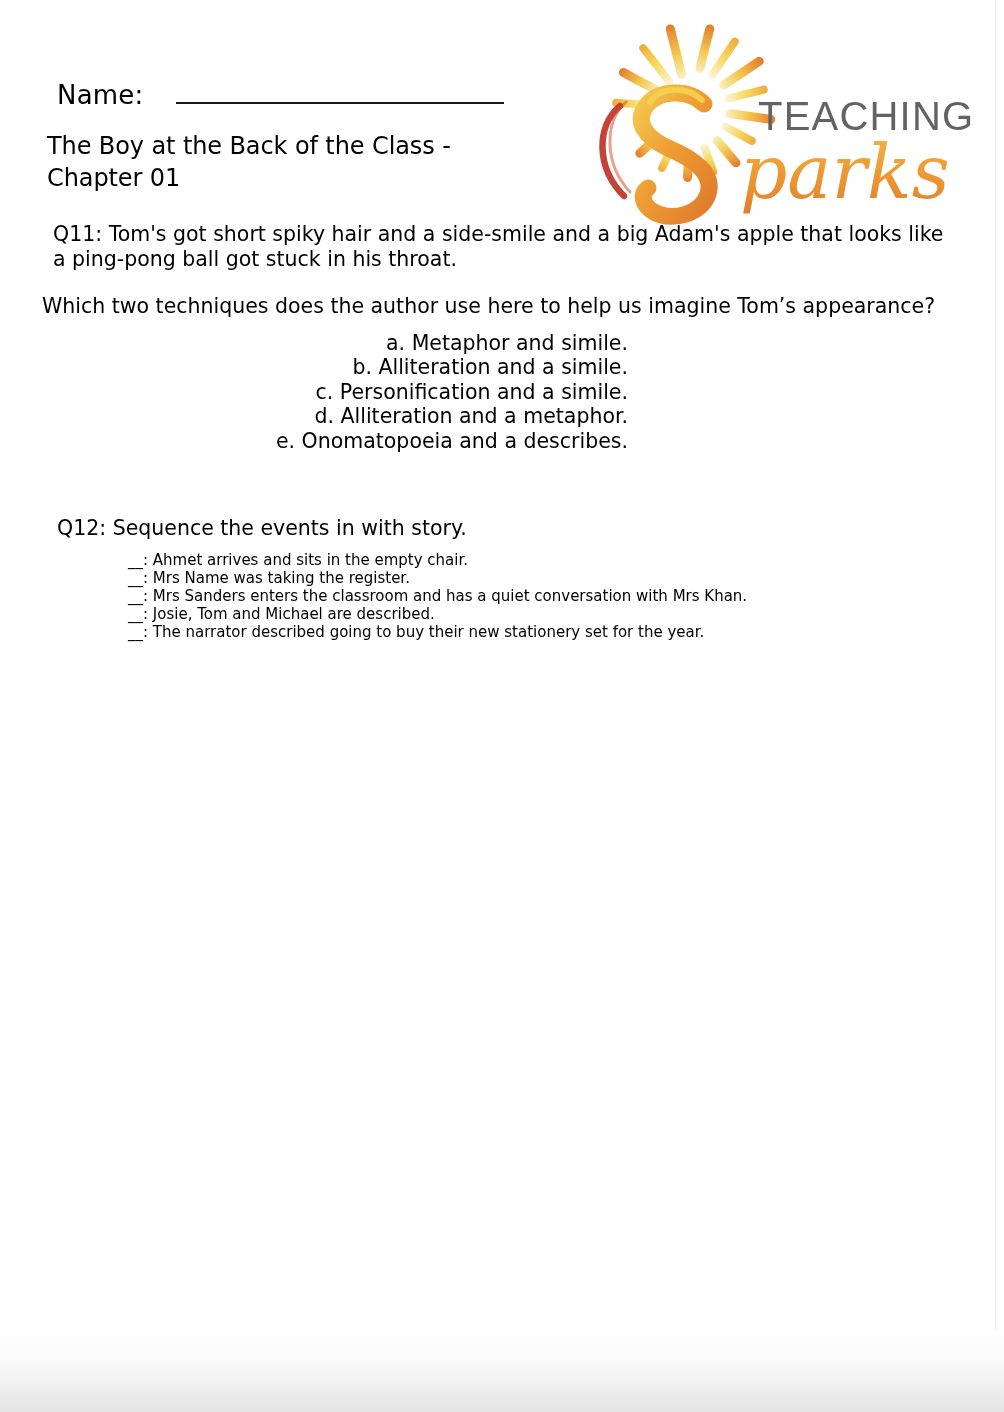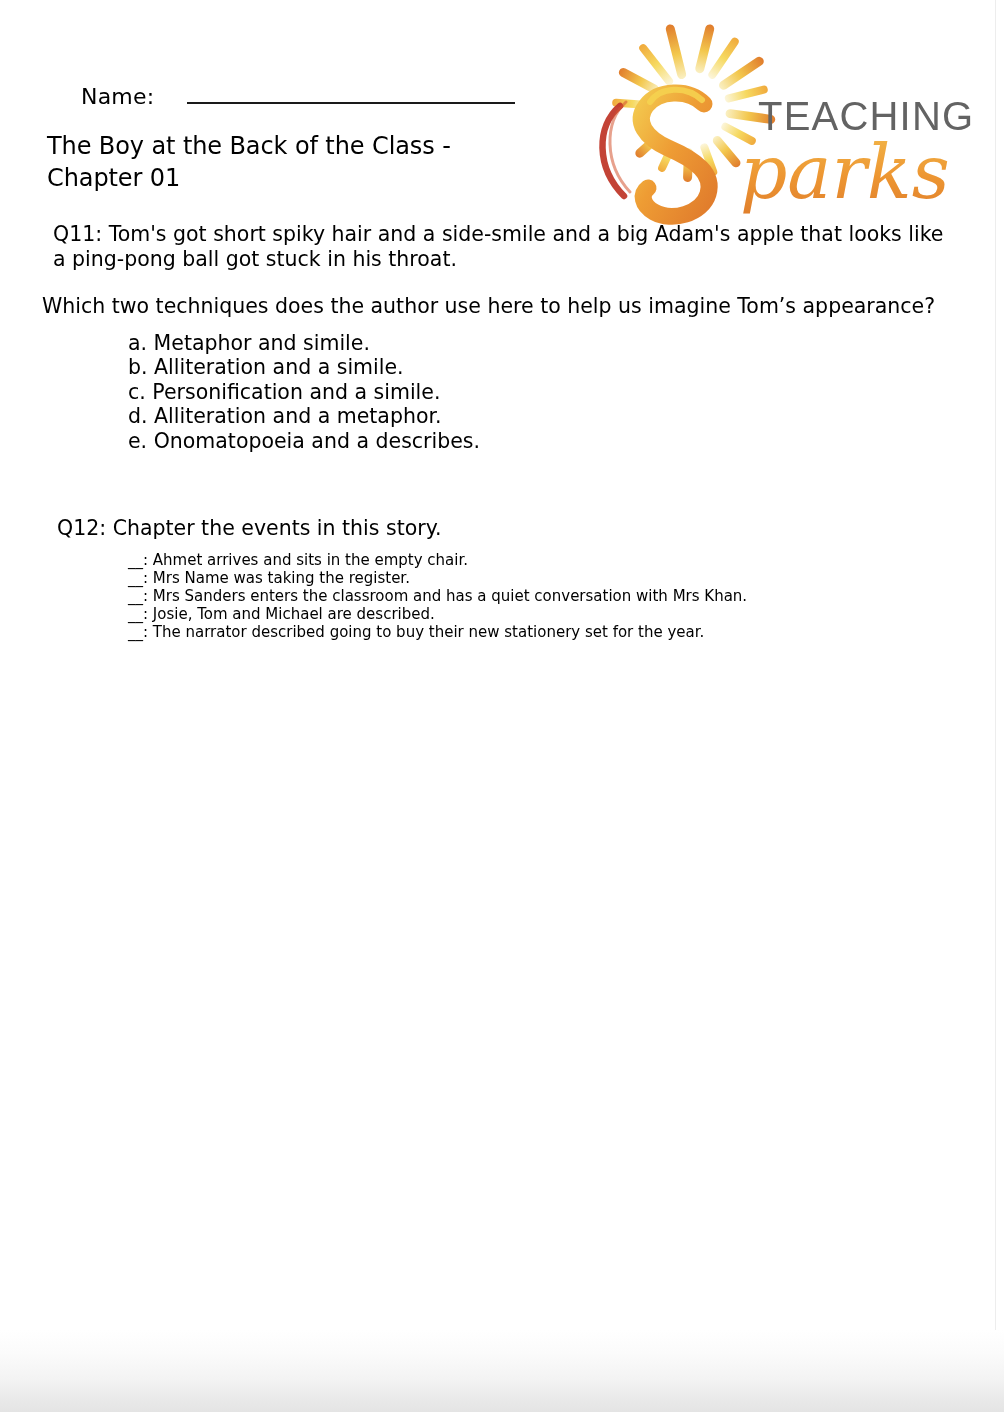--- a/index.html
+++ b/index.html
@@ -37,24 +37,23 @@
 
   
   #name-row {
     position: absolute;
     left: 57px;
     top: 80px;
     display: flex;
     align-items: baseline;
   }
   #name-label {
-    font-size: 22px;
+    font-size: 26px;
     letter-spacing: 0.2px;
     white-space: nowrap;
-    margin-left: 24px;
   }
   #name-blank {
     margin-left: 33px;
     width: 328px;
     border-bottom: 2px solid #1a1a1a;
     height: 22px;
   }
 
   
   #worksheet-title {
@@ -89,21 +88,21 @@
     line-height: 1.24;
   }
 
   #q11-options {
     left: 128px;
     top: 331px;
     width: 500px;
     font-size: 20.5px;
     line-height: 1.195;
   }
-  #q11-options .opt { white-space: nowrap; }
+  #q11-options .opt { white-space: nowrap; text-align: right; }
 
   #q12-stem {
     left: 57px;
     top: 516px;
     width: 880px;
     font-size: 20.5px;
     line-height: 1.24;
   }
 
   #q12-items {
@@ -145,21 +144,21 @@
   <div id="q11-prompt" class="qblock">Which two techniques does the author use here to help us imagine Tom’s appearance?</div>
 
   <div id="q11-options" class="qblock">
     <div class="opt">a. Metaphor and simile.</div>
     <div class="opt">b. Alliteration and a simile.</div>
     <div class="opt">c. Personification and a simile.</div>
     <div class="opt">d. Alliteration and a metaphor.</div>
     <div class="opt">e. Onomatopoeia and a describes.</div>
   </div>
 
-  <div id="q12-stem" class="qblock">Q12: Chapter the events in this story.</div>
+  <div id="q12-stem" class="qblock">Q12: Sequence the events in with story.</div>
 
   <div id="q12-items" class="qblock">
     <div class="seq-item">__: Ahmet arrives and sits in the empty chair.</div>
     <div class="seq-item">__: Mrs Name was taking the register.</div>
     <div class="seq-item">__: Mrs Sanders enters the classroom and has a quiet conversation with Mrs Khan.</div>
     <div class="seq-item">__: Josie, Tom and Michael are described.</div>
     <div class="seq-item">__: The narrator described going to buy their new stationery set for the year.</div>
   </div>
 
   <div id="logo">

